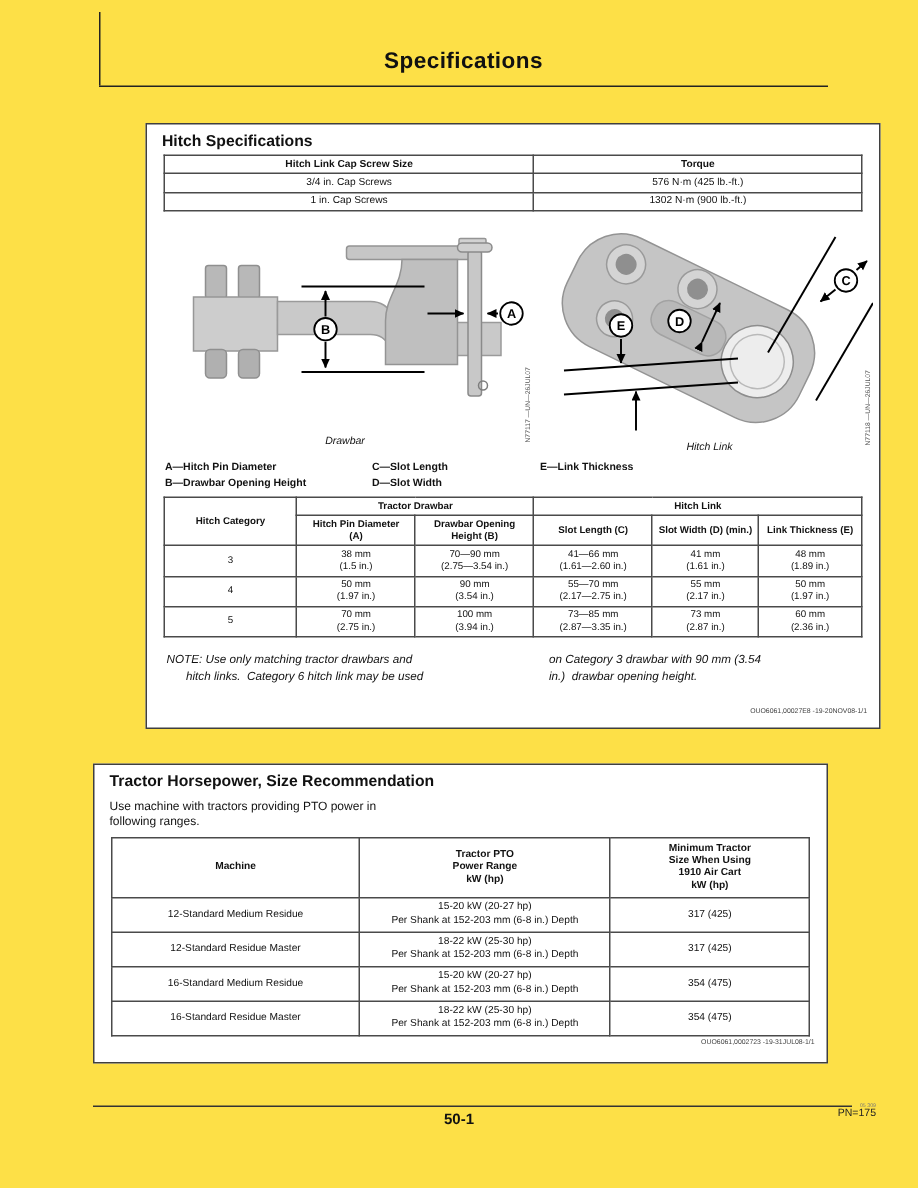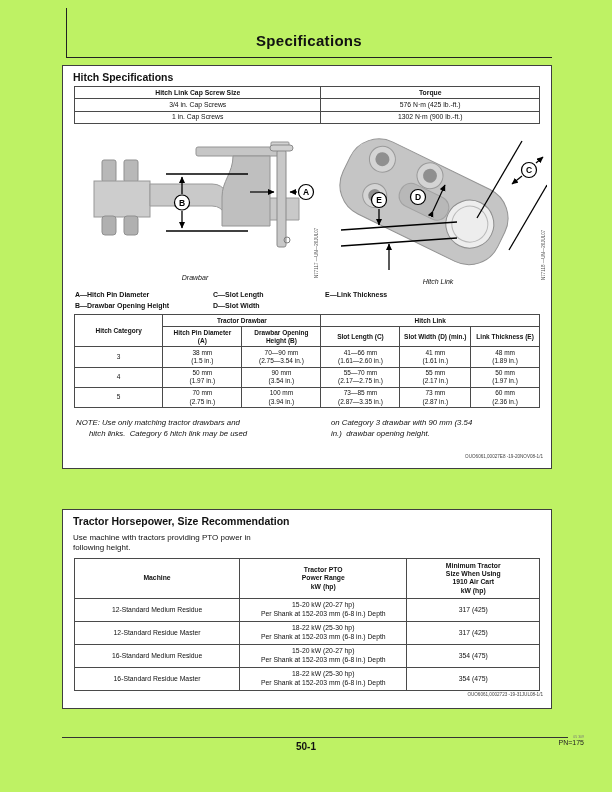--- a/index.html
+++ b/index.html
@@ -1,27 +1,27 @@
 <!DOCTYPE html>
 <html><head>
 <meta charset="utf-8">
 <style>
   html,body{margin:0;padding:0;background:#ffffff;}
-  .page{position:relative;width:612px;height:792px;background:#bef264;
+  .page{position:relative;width:612px;height:792px;background:#fde047;
         font-family:"Liberation Sans",sans-serif;color:#111;overflow:hidden;}
 
   
   .hdr-vline{position:absolute;left:66px;top:8px;width:1px;height:49px;background:#222;}
   .hdr-hline{position:absolute;left:66px;top:57px;width:486px;height:1px;background:#222;}
   .doc-title{position:absolute;left:66px;top:32px;width:486px;text-align:center;
              font-size:15px;font-weight:bold;letter-spacing:.3px;}
 
   
   .box{position:absolute;left:62px;width:488px;border:1px solid #3f3f3f;background:#fff;}
-  .box1{top:65px;height:402px;}
+  .box1{top:82px;height:402px;margin-left:35px;}
   .box2{top:472px;height:198px;margin-top:37px;}
   .sec-heading{position:absolute;left:10px;top:5px;font-size:10.5px;font-weight:bold;}
 
   table{border-collapse:collapse;table-layout:fixed;}
   th,td{border:1px solid #4a4a4a;text-align:center;vertical-align:middle;
         padding:1.5px 2px;white-space:pre-line;line-height:1.25;}
   th{font-weight:bold;}
 
   .cap-table{position:absolute;left:11px;top:20px;width:466px;font-size:6.8px;}
   .dim-table{position:absolute;left:11px;top:248px;width:466px;font-size:6.5px;}
@@ -280,21 +280,21 @@
     <div class="note note-left">NOTE: Use only matching tractor drawbars and
       hitch links.  Category 6 hitch link may be used</div>
     <div class="note note-right">on Category 3 drawbar with 90 mm (3.54
 in.)  drawbar opening height.</div>
     <div class="refcode ref1">OUO6061,00027E8 -19-20NOV08-1/1</div>
   </section>
 
   <section class="box box2">
     <div class="sec-heading">Tractor Horsepower, Size Recommendation</div>
     <div class="intro">Use machine with tractors providing PTO power in
-following height.</div>
+following ranges.</div>
 
     <table class="hp-table">
       <colgroup>
           <col style="width:35.5%">
           <col style="width:36%">
           <col style="width:28.5%">
         </colgroup>
       <tbody>
           <tr>
         <th>Machine</th>

